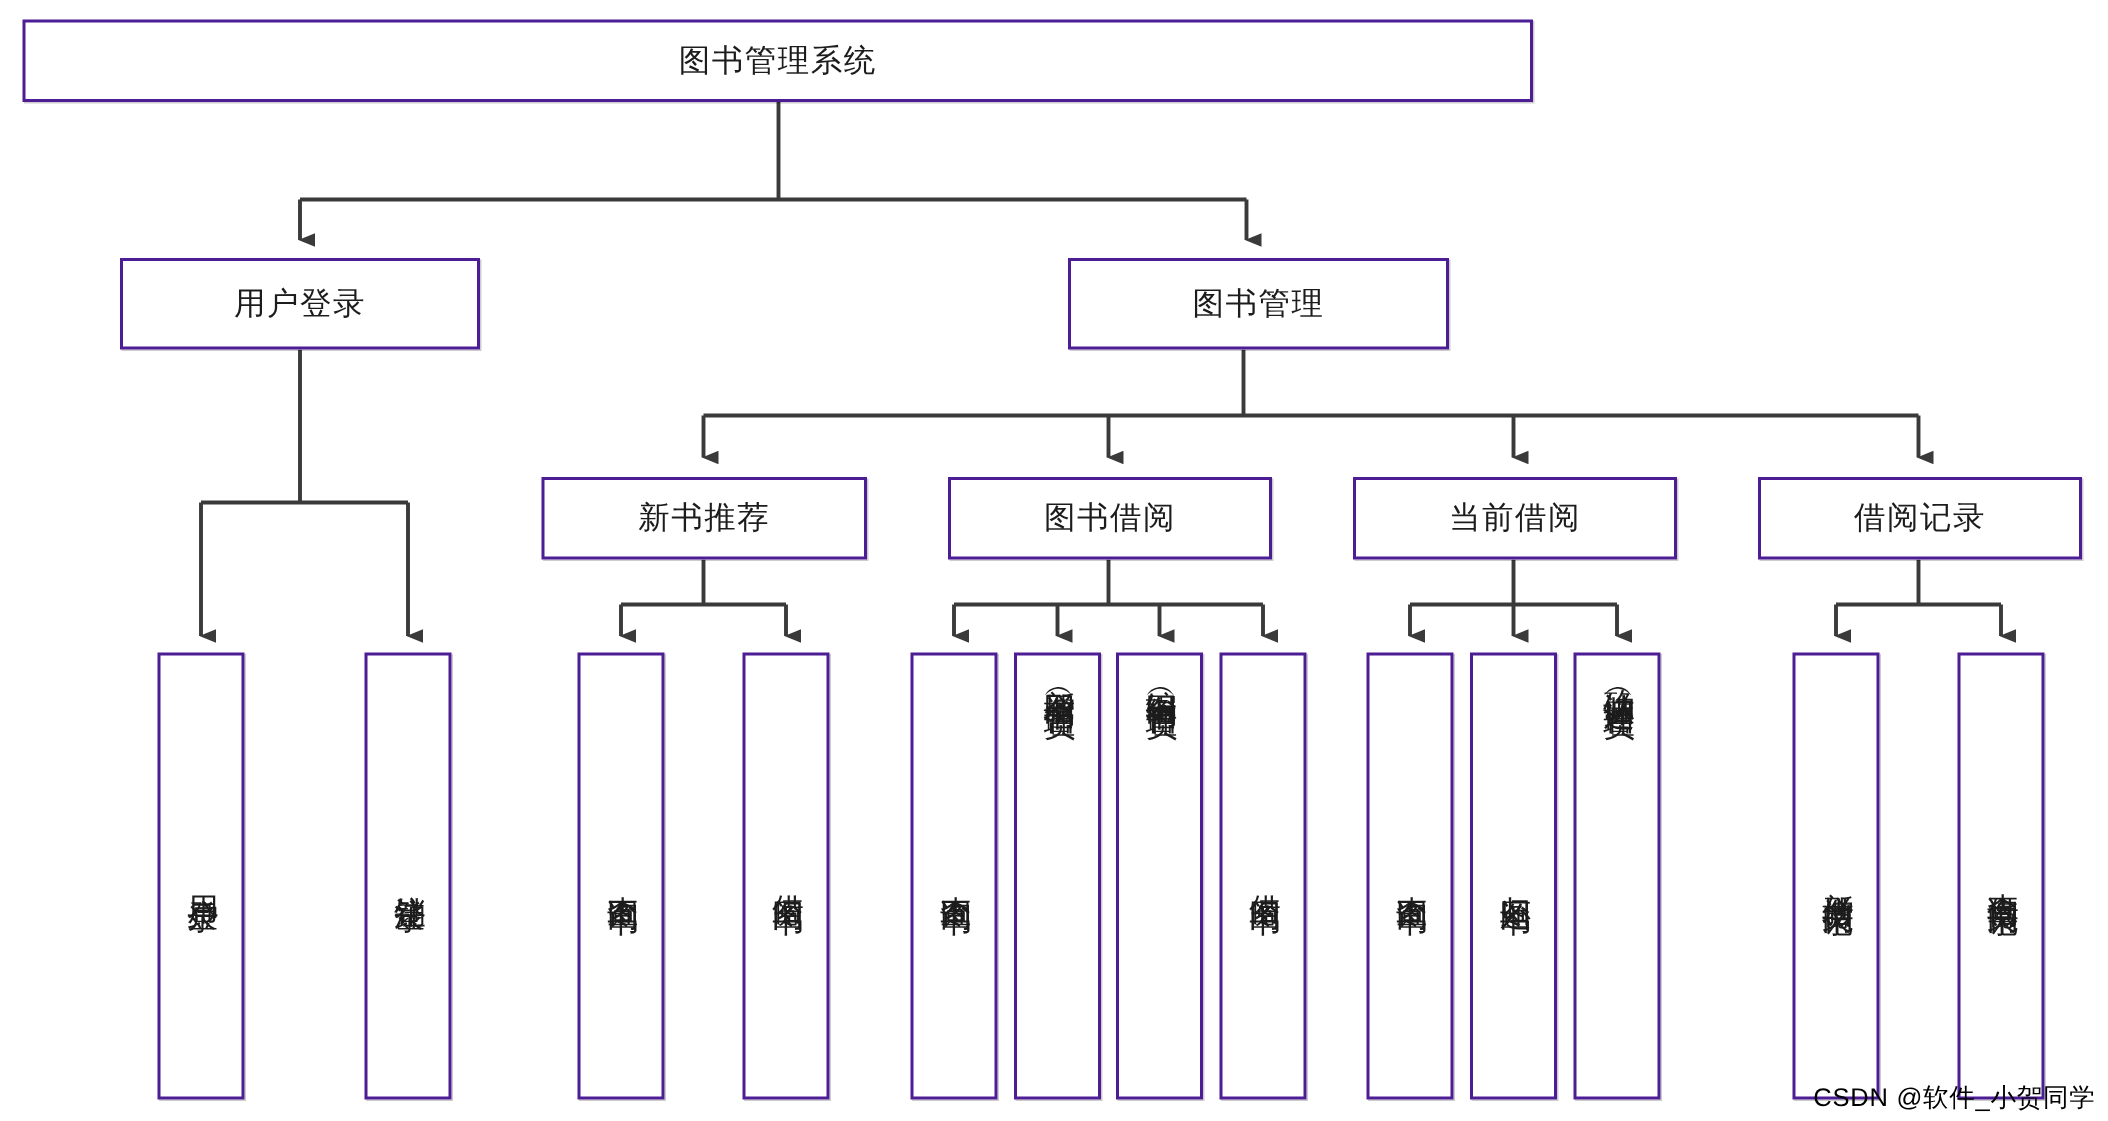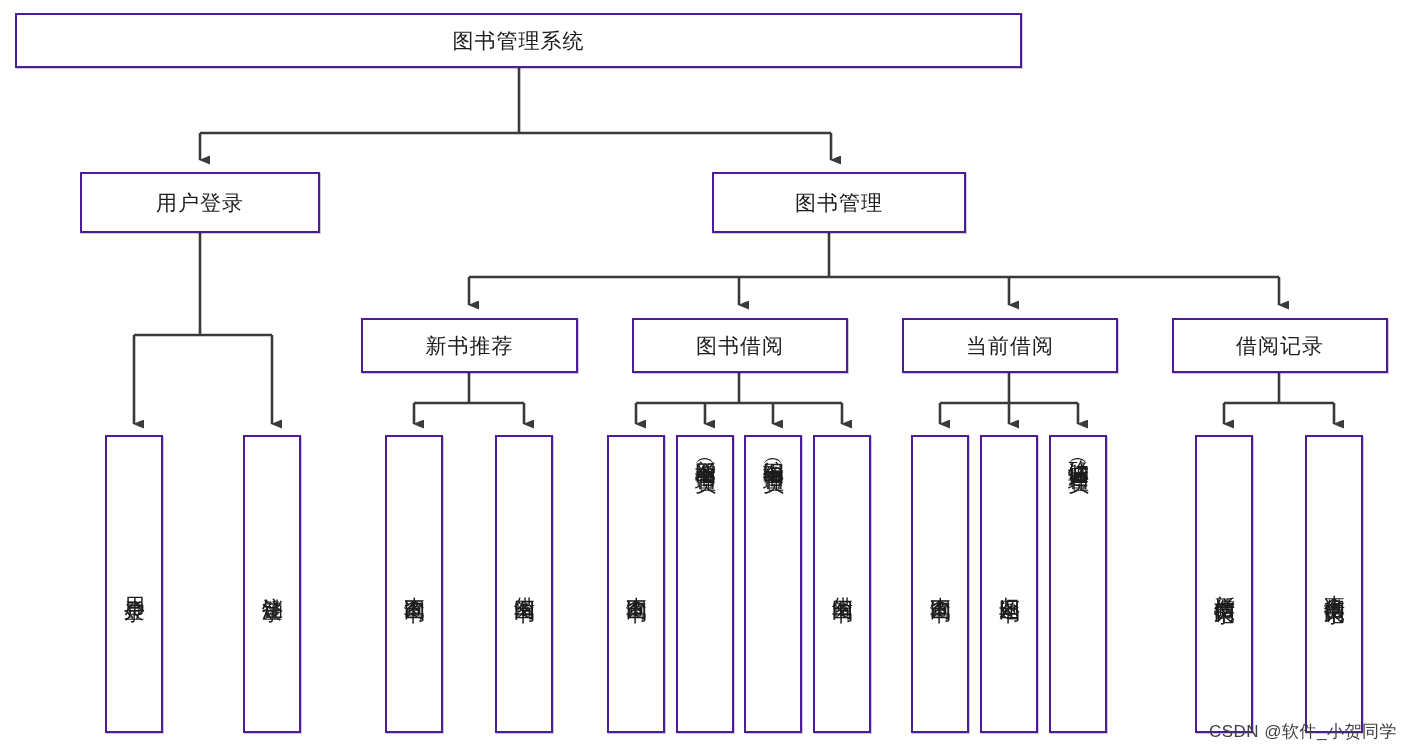--- a/index.html
+++ b/index.html
@@ -56,21 +56,21 @@
     text-align:center;
   }
   .node.leaf.align-top{
     align-items:flex-start;
   }
   .watermark{
     position:absolute;
     right:8px;
     bottom:4px;
     font-size:17px;
-    color:#404040;
+    color:#000000;
     white-space:nowrap;
     letter-spacing:0.5px;
   }
 </style>
 </head>
 <body>
 
 <div id="diagram-root">
 
   <svg id="connectors" viewBox="0 0 1405 747" xmlns="http://www.w3.org/2000/svg">

